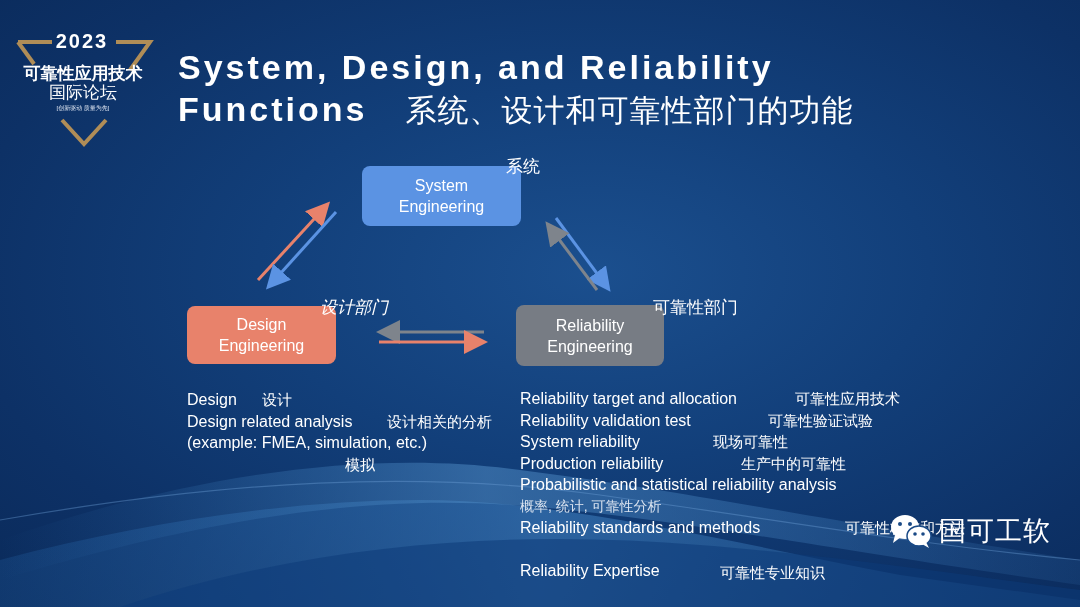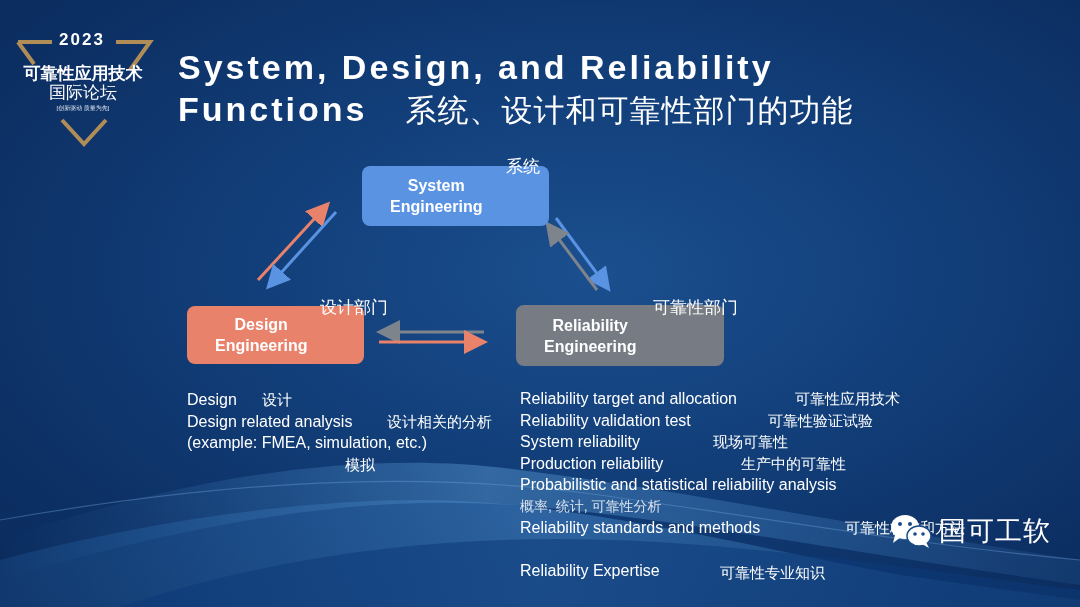--- a/index.html
+++ b/index.html
@@ -3,30 +3,30 @@
 <meta charset="utf-8">
 <style>
   html, body { margin:0; padding:0; }
   body { width:1080px; height:607px; overflow:hidden; font-family:"Liberation Sans", "DejaVu Sans", sans-serif; }
   .slide {
     position:relative; width:1080px; height:607px; overflow:hidden;
     background: radial-gradient(ellipse at 55% 45%, #1b4f8e 0%, #123f7a 40%, #0d3166 75%, #0a2a5a 100%);
   }
   .waves { position:absolute; left:0; top:0; width:1080px; height:607px; }
   .logo { position:absolute; left:12px; top:28px; width:150px; height:120px; }
-  .logo .year { position:absolute; left:0; width:140px; top:2px; text-align:center; color:#fff; font-weight:bold; font-size:17px; letter-spacing:2px; }
+  .logo .year { position:absolute; left:0; width:140px; top:2px; text-align:center; color:#fff; font-weight:bold; font-size:20px; letter-spacing:2px; }
   .logo .l1 { position:absolute; left:0; width:142px; top:34px; text-align:center; color:#fff; font-family:Liberation Serif, serif; font-weight:bold; font-size:17px; letter-spacing:0px; }
   .logo .l2 { position:absolute; left:0; width:142px; top:53px; text-align:center; color:#fff; font-family:"DejaVu Serif", serif; font-weight:normal; font-size:17px; }
   .logo .l3 { position:absolute; left:0; width:142px; top:76px; text-align:center; color:#dfe6f2; font-size:6px; }
   .title { position:absolute; left:178px; top:46px; color:#fff; font-weight:bold; font-size:34px; letter-spacing:3px; line-height:42px; }
   .title .cn { font-weight:normal; font-size:31px; letter-spacing:1px; margin-left:38px; }
-  .box { position:absolute; border-radius:8px; color:#fff; font-weight:bold; font-size:16px; text-align:center; line-height:21px; display:flex; align-items:center; justify-content:flex-start;padding-left:28px; }
+  .box { position:absolute; border-radius:8px; color:#fff; font-weight:normal; font-size:16px; text-align:center; line-height:21px; display:flex; align-items:center; justify-content:center; }
   .box.sys { left:362px; top:166px; width:159px; height:60px; background:#5b93e3; }
   .box.des { left:187px; top:306px; width:149px; height:58px; background:#e8826b; }
-  .box.rel { left:516px; top:305px; width:180px; height:61px; background:#777c84; }
+  .box.rel { left:516px; top:305px; width:148px; height:61px; background:#777c84; }
   .lbl { position:absolute; color:#fff; font-size:17px; }
   .arrows { position:absolute; left:0; top:0; width:1080px; height:607px; }
   .text-block { position:absolute; color:#fff; font-size:16px; line-height:21.5px; }
   .row { position:relative; height:21.5px; white-space:nowrap; }
   .row .cn { position:absolute; top:0; font-size:15px; }
   .wechat { position:absolute; left:889px; top:513px; display:flex; align-items:flex-start; color:#fff; }
   .wechat .name { font-size:27px; margin-left:6px; letter-spacing:1px; }
 </style>
 </head>
 <body>
@@ -97,21 +97,21 @@
       </div>
   </div>
   <div class="lbl" style="left:506px;top:155px;font-family:Liberation Mono, monospace;">系统</div>
 
   <div class="box des">
     <div>
         <div>Design</div>
         <div>Engineering</div>
       </div>
   </div>
-  <div class="lbl" style="left:320px;top:296px;">设计部门</div>
+  <div class="lbl" style="left:320px;top:296px;font-style:italic;">设计部门</div>
 
   <div class="box rel">
     <div>
         <div>Reliability</div>
         <div>Engineering</div>
       </div>
   </div>
   <div class="lbl" style="left:653px;top:296px;">可靠性部门</div>
 
   <div class="text-block" style="left:187px;top:389px;">

